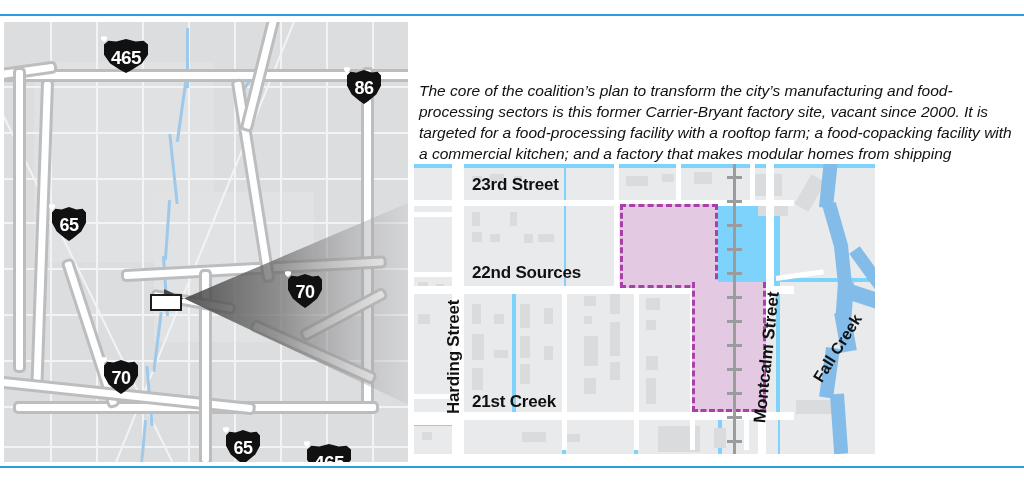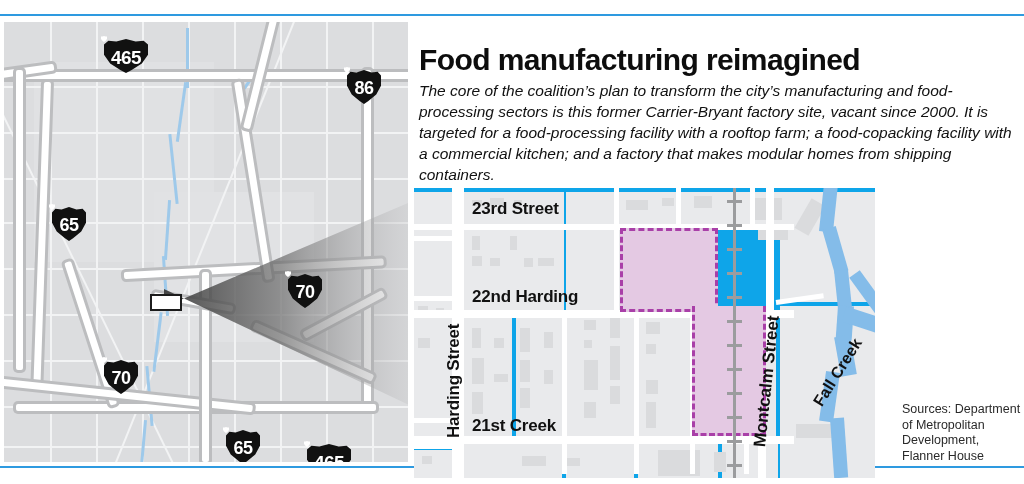--- a/index.html
+++ b/index.html
@@ -48,22 +48,22 @@
 
   
   .cone{position:absolute;left:160px;top:175px;width:260px;height:215px;}
   .locbox{
     position:absolute;left:146px;top:272px;width:32px;height:17px;
     background:#ffffff;border:2px solid #1c1c1c;box-sizing:border-box;
   }
 
   
   .detail{
-    position:absolute;left:414px;top:188px;width:461px;height:290px;
-    background:#0ea5e9;overflow:hidden;
+    position:absolute;left:414px;top:164px;width:461px;height:290px;
+    background:#7dd3fc;overflow:hidden;
   }
   .d-block{position:absolute;background:#e9eaec;}
   .d-bldg{position:absolute;background:#dadbdd;}
   .d-street{position:absolute;background:#ffffff;}
   .parcel{
     position:absolute;background:#e4c9e3;
     border:3px dashed #a93fa8;box-sizing:border-box;
   }
   .creek{position:absolute;background:#84bce9;}
   .rail{position:absolute;width:3px;background:#9b9c9e;}
@@ -195,23 +195,21 @@
       <div class="shield narrow">70</div>
     </div>
     <div class="shield-wrap" style="left:222px;top:408px;">
       <div class="shield narrow">65</div>
     </div>
     <div class="shield-wrap" style="left:303px;top:422px;">
       <div class="shield">465</div>
     </div>
   </div>
 
-  <h1 class="headline">Food manufacturing reimagined</h1>
   <p class="deck">The core of the coalition’s plan to transform the city’s manufacturing and food-processing sectors is this former Carrier-Bryant factory site, vacant since 2000. It is targeted for a food-processing facility with a rooftop farm; a food-copacking facility with a commercial kitchen; and a factory that makes modular homes from shipping containers.</p>
-  <div class="sources">Sources: Department of Metropolitan Development, Flanner House</div>
 
   <div class="detail">
 
     <div class="d-block" style="left:0;top:4px;width:38px;height:44px;"></div>
     <div class="d-block" style="left:0;top:52px;width:38px;height:56px;"></div>
     <div class="d-block" style="left:0;top:112px;width:38px;height:118px;"></div>
     <div class="d-block" style="left:0;top:234px;width:38px;height:22px;"></div>
     <div class="d-block" style="left:0;top:262px;width:38px;height:28px;"></div>
 
     <div class="d-block" style="left:50px;top:4px;width:100px;height:32px;"></div>
@@ -336,20 +334,20 @@
     <div class="creek" style="left:420px;top:82px;width:14px;height:40px;transform:rotate(-6deg);transform-origin:50% 0;"></div>
     <div class="creek" style="left:424px;top:118px;width:16px;height:34px;transform:rotate(4deg);transform-origin:50% 0;"></div>
     <div class="creek" style="left:420px;top:148px;width:16px;height:40px;transform:rotate(-10deg);transform-origin:50% 0;"></div>
     <div class="creek" style="left:412px;top:184px;width:14px;height:50px;transform:rotate(8deg);transform-origin:50% 0;"></div>
     <div class="creek" style="left:416px;top:230px;width:14px;height:60px;transform:rotate(-4deg);transform-origin:50% 0;"></div>
 
     <div class="creek" style="left:434px;top:86px;width:13px;height:56px;transform:rotate(-36deg);transform-origin:50% 0;"></div>
     <div class="creek" style="left:430px;top:118px;width:40px;height:16px;transform:rotate(18deg);transform-origin:0 50%;"></div>
 
     <span class="st-label" style="left:58px;top:11px;">23rd Street</span>
-    <span class="st-label" style="left:58px;top:99px;">22nd Harding</span>
+    <span class="st-label" style="left:58px;top:99px;">22nd Sources</span>
     <span class="st-label" style="left:58px;top:228px;">21st Creek</span>
     <span class="st-label vert" style="left:30px;top:250px;">Harding Street</span>
     <span class="montcalm" style="left:336px;top:258px;">Montcalm Street</span>
     <span class="creek-label" style="left:396px;top:212px;">Fall Creek</span>
   </div>
 
 </div>
 
 </body></html>

